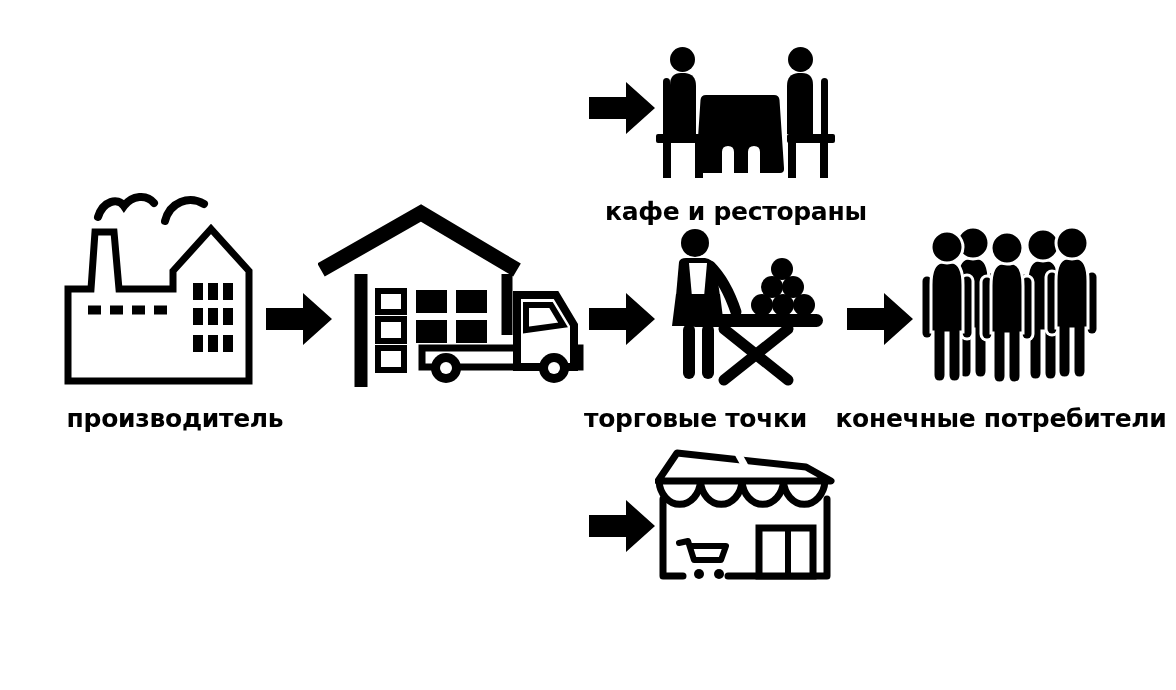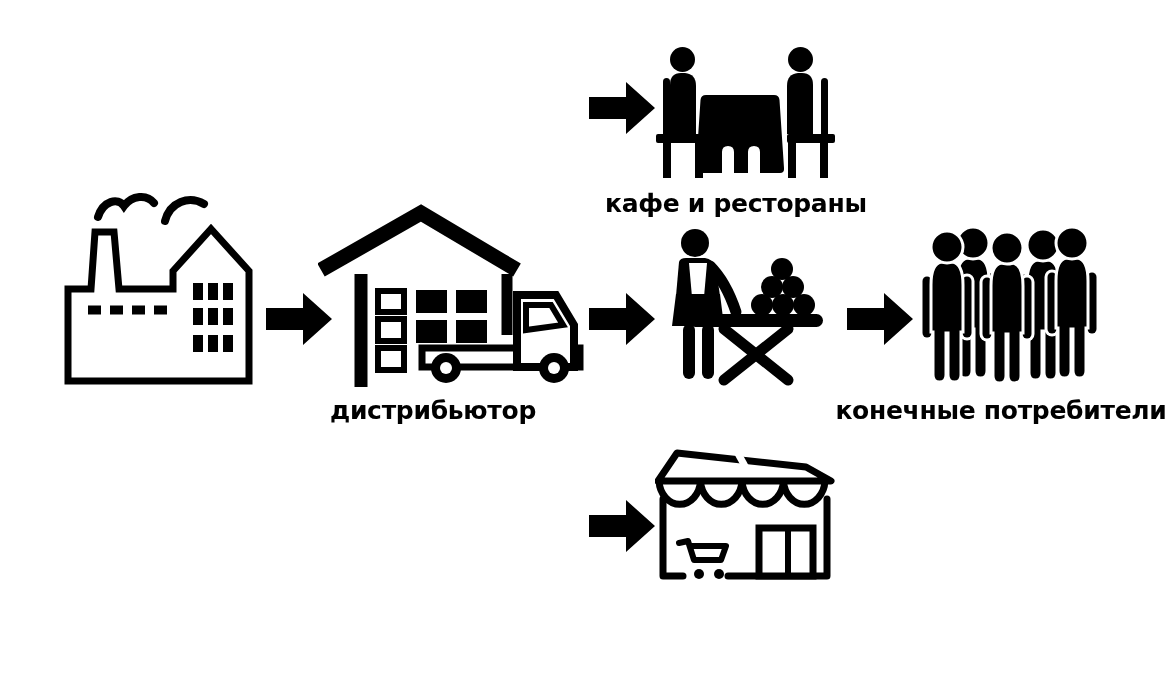--- a/index.html
+++ b/index.html
@@ -5,21 +5,21 @@
   :root { --ink:#000000; --paper:#ffffff; }
   * { margin:0; padding:0; box-sizing:border-box; }
   body { background:var(--paper); font-family:"DejaVu Sans", sans-serif; }
   .canvas { position:relative; width:1176px; height:690px; background:var(--paper); overflow:hidden; }
   .node, .arrow { position:absolute; }
   .node svg, .arrow svg { display:block; }
   .label {
     position:absolute; text-align:center;
     font-family:"DejaVu Sans", sans-serif;
     font-weight:700; font-size:25px; line-height:1.1;
-    letter-spacing:-0.3px; color:var(--ink); white-space:nowrap;
+    letter-spacing:-0.3px; color:var(--ink); white-space:nowrap;margin-top:8px;
   }
   .if { fill:var(--ink); }
   .is { stroke:var(--ink); fill:none; }
   .isw { stroke:var(--ink); fill:var(--paper); }
   .pw { fill:var(--paper); }
   .ws { stroke:var(--paper); fill:none; }
   .cw { stroke:var(--paper); stroke-width:15; stroke-linecap:round; }
   .cb { stroke:var(--ink); stroke-width:9; stroke-linecap:round; }
   .cp { fill:var(--ink); stroke:var(--paper); stroke-width:3; }
 </style>
@@ -38,20 +38,21 @@
         <rect class="if" x="146" y="93" width="10" height="17"></rect>
         <rect class="if" x="161" y="93" width="10" height="17"></rect>
       <rect class="if" x="131" y="118" width="10" height="17"></rect>
         <rect class="if" x="146" y="118" width="10" height="17"></rect>
         <rect class="if" x="161" y="118" width="10" height="17"></rect>
       <rect class="if" x="131" y="145" width="10" height="17"></rect>
         <rect class="if" x="146" y="145" width="10" height="17"></rect>
         <rect class="if" x="161" y="145" width="10" height="17"></rect>
     </svg>
   </div>
+  <div class="label" style="left:65px;top:397px;width:220px">производитель</div>
 
   <div class="arrow" style="left:266px;top:291px">
     <svg width="68" height="56" viewBox="0 0 68 56">
         <polygon class="if" points="0,17 37,17 37,2 66,28 37,54 37,39 0,39"></polygon>
       </svg>
   </div>
 
   <div class="node" style="left:318px;top:204px">
     <svg width="267" height="185" viewBox="0 0 267 185">
       <path class="is" stroke-width="15" d="M3,66 L103,9 L199,66"></path>
@@ -66,21 +67,20 @@
         <rect class="if" x="138" y="116" width="31" height="23"></rect>
       <rect class="isw" stroke-width="7" x="104" y="144" width="158" height="19"></rect>
       <path class="isw" stroke-width="8" d="M199,163 L199,91 L238,91 L256,121 L256,163 Z"></path>
       <path class="isw" stroke-width="6" d="M208,101 L233,101 L245,121 L208,126 Z"></path>
       <circle class="if" cx="128" cy="164" r="15"></circle>
         <circle class="pw" cx="128" cy="164" r="6"></circle>
       <circle class="if" cx="236" cy="164" r="15"></circle>
         <circle class="pw" cx="236" cy="164" r="6"></circle>
     </svg>
   </div>
-  <div class="label" style="left:323px;top:397px;width:220px">дистрибьютор</div>
 
   <div class="arrow" style="left:589px;top:291px">
     <svg width="68" height="56" viewBox="0 0 68 56">
         <polygon class="if" points="0,17 37,17 37,2 66,28 37,54 37,39 0,39"></polygon>
       </svg>
   </div>
 
   <div class="node" style="left:660px;top:226px">
     <svg width="165" height="164" viewBox="0 0 165 164">
       <circle class="if" cx="35" cy="17" r="14"></circle>
@@ -94,20 +94,21 @@
         <circle class="if" cx="123" cy="79" r="11"></circle>
         <circle class="if" cx="144" cy="79" r="11"></circle>
       <circle class="if" cx="112" cy="61" r="11"></circle>
         <circle class="if" cx="133" cy="61" r="11"></circle>
       <circle class="if" cx="122" cy="43" r="11"></circle>
       <rect class="if" x="29" y="88" width="134" height="13" rx="6.5"></rect>
       <line class="is" stroke-width="11" stroke-linecap="round" x1="64" y1="103" x2="128" y2="154"></line>
       <line class="is" stroke-width="11" stroke-linecap="round" x1="128" y1="103" x2="64" y2="154"></line>
     </svg>
   </div>
+  <div class="label" style="left:584px;top:397px;width:220px">торговые точки</div>
 
   <div class="arrow" style="left:847px;top:291px">
     <svg width="68" height="56" viewBox="0 0 68 56">
         <polygon class="if" points="0,17 37,17 37,2 66,28 37,54 37,39 0,39"></polygon>
       </svg>
   </div>
 
   <div class="node" style="left:920px;top:221px">
     <svg width="185" height="164" viewBox="0 0 185 164">
       <defs>

